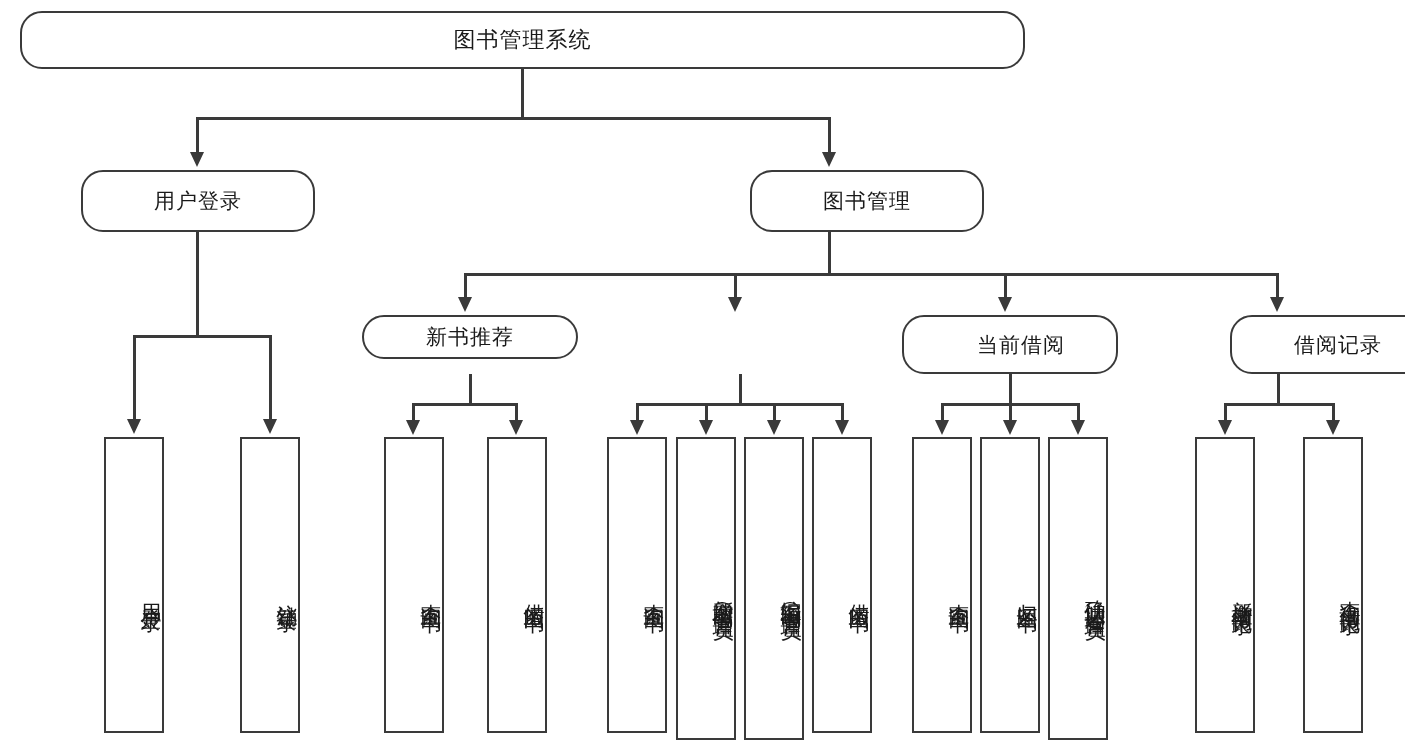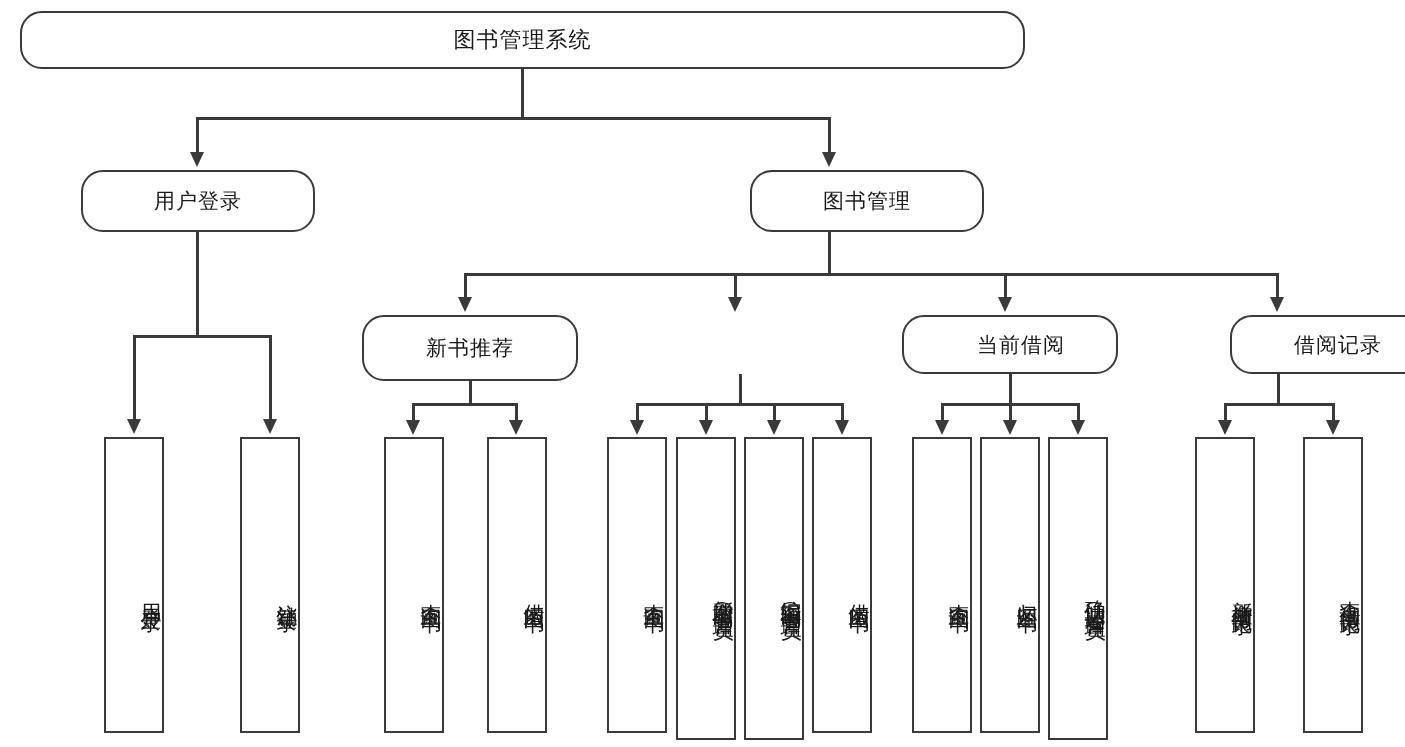--- a/index.html
+++ b/index.html
@@ -119,21 +119,21 @@
 
   <div class="lineV" style="left:464px; top:273px; height:25px;"></div>
   <div class="arrow" style="left:458px; top:297px;"></div>
   <div class="lineV" style="left:734px; top:273px; height:25px;"></div>
   <div class="arrow" style="left:728px; top:297px;"></div>
   <div class="lineV" style="left:1004px; top:273px; height:25px;"></div>
   <div class="arrow" style="left:998px; top:297px;"></div>
   <div class="lineV" style="left:1276px; top:273px; height:25px;"></div>
   <div class="arrow" style="left:1270px; top:297px;"></div>
 
-  <div class="node h" style="left:362px; top:315px; width:216px; height:66px;">新书推荐</div>
+  <div class="node h" style="left:362px; top:315px; width:216px; height:44px;">新书推荐</div>
   <div class="node h" style="left:902px; top:315px; width:216px; height:59px;padding-left:22px;">当前借阅</div>
   <div class="node h" style="left:1230px; top:315px; width:216px; height:59px;">借阅记录</div>
 
   <div class="lineV" style="left:469px; top:374px; height:29px;"></div>
   <div class="lineH" style="left:412px; top:403px; width:105px;"></div>
   <div class="lineV" style="left:412px; top:403px; height:18px;"></div>
   <div class="arrow" style="left:406px; top:420px;"></div>
   <div class="lineV" style="left:515px; top:403px; height:18px;"></div>
   <div class="arrow" style="left:509px; top:420px;"></div>
 

